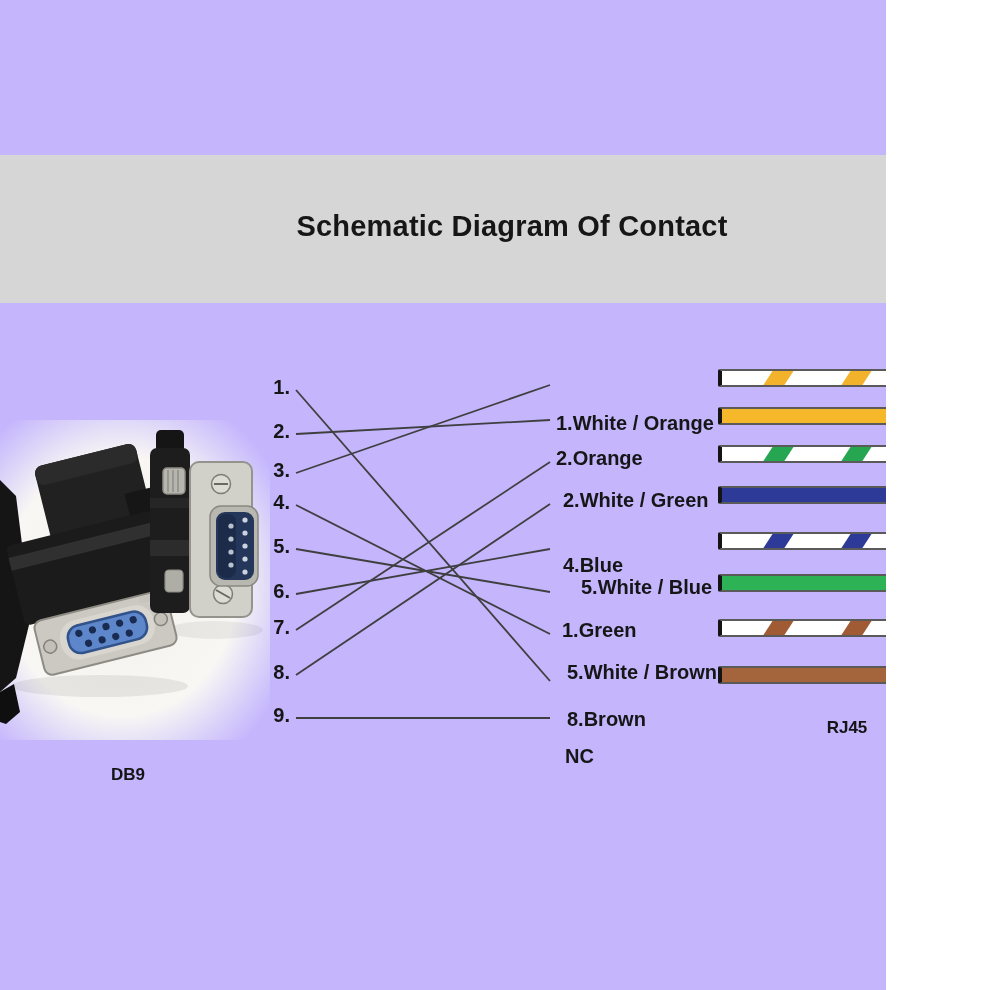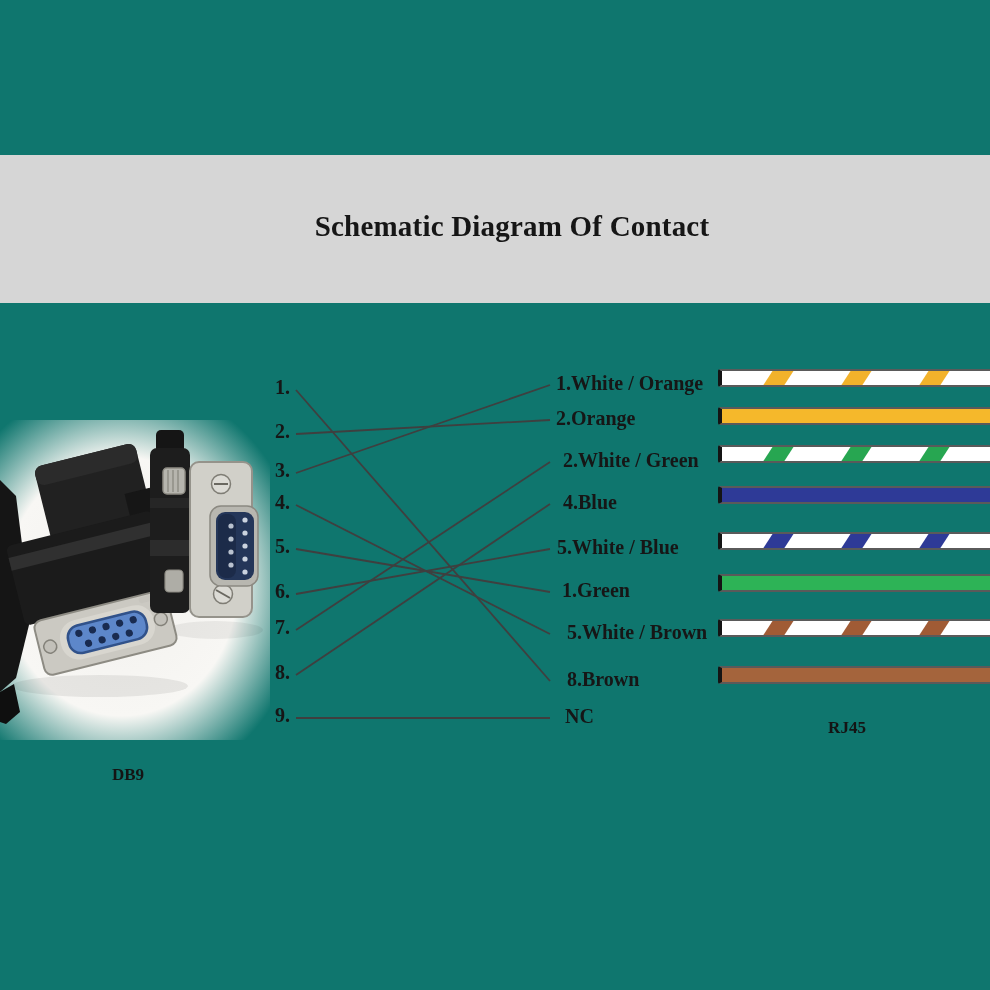--- a/index.html
+++ b/index.html
@@ -1,31 +1,31 @@
 <!DOCTYPE html>
 <html><head>
 <meta charset="utf-8">
 <style>
   html,body{margin:0;padding:0;background:#fff;}
-  .page{position:relative;width:990px;height:990px;background:#0f766e;overflow:hidden;
-        font-family:Liberation Serif, serif;color:#1b1b1b;}
+  .page{position:relative;width:886px;height:990px;background:#c4b5fd;overflow:hidden;
+        font-family:Liberation Sans, sans-serif;color:#1b1b1b;}
   .title-band{position:absolute;left:0;top:155px;width:990px;height:148px;background:#d6d6d6;
         display:flex;align-items:center;justify-content:center;}
   .title-band h1{margin:0 0 6px 34px;font-size:29px;font-weight:700;color:#161616;letter-spacing:.2px;}
   .photo{position:absolute;left:0;top:420px;width:270px;height:320px;
         background:radial-gradient(ellipse at 45% 52%, #f2f1ee 0%, #f8f7f4 55%, rgba(255,255,255,0) 88%);}
   .caption{position:absolute;transform:translateY(-50%);font-size:17px;font-weight:700;color:#141414;
         width:70px;text-align:center;}
   .caption-db9{left:93px;top:729px;margin-top:46px;}
   .caption-rj45{left:812px;top:728px;}
   .lines{position:absolute;left:0;top:0;width:990px;height:990px;pointer-events:none;}
   .pin-num{position:absolute;left:248px;width:42px;text-align:right;transform:translateY(-50%);
         font-size:20px;font-weight:700;color:#161616;}
   .rj45-lbl{position:absolute;transform:translateY(-50%);font-size:20px;font-weight:700;
-        color:#161616;white-space:nowrap;}
+        color:#161616;white-space:nowrap;margin-top:40px;}
   .bar{position:absolute;left:718px;width:274px;height:18px;box-sizing:border-box;background:#fff;
         border-top:2px solid #5a5a5a;border-bottom:2px solid #5a5a5a;border-left:4px solid #141414;
         border-radius:2px;overflow:hidden;}
   .bar .stripe{position:absolute;top:-2px;height:24px;width:21px;transform:skewX(-33deg);}
 </style>
 </head>
 <body>
 
 <div class="page">
 
@@ -115,22 +115,22 @@
       <div class="pin-num" style="top: 546px;">5.</div>
       <div class="pin-num" style="top: 591px;">6.</div>
       <div class="pin-num" style="top: 627px;">7.</div>
       <div class="pin-num" style="top: 672px;">8.</div>
       <div class="pin-num" style="top: 715px;">9.</div>
     </div>
   <div id="labels">
       <div class="rj45-lbl" style="left: 556px; top: 383px;">1.White / Orange</div>
       <div class="rj45-lbl" style="left: 556px; top: 418px;">2.Orange</div>
       <div class="rj45-lbl" style="left: 563px; top: 460px;">2.White / Green</div>
-      <div class="rj45-lbl" style="left: 563px; top: 502px;">4.Blue</div>
-      <div class="rj45-lbl" style="left: 557px; top: 547px;">5.White / Blue</div>
+      <div class="rj45-lbl" style="left: 563px; top: 525px;">4.Blue</div>
+      <div class="rj45-lbl" style="left: 581px; top: 547px;">5.White / Blue</div>
       <div class="rj45-lbl" style="left: 562px; top: 590px;">1.Green</div>
       <div class="rj45-lbl" style="left: 567px; top: 632px;">5.White / Brown</div>
       <div class="rj45-lbl" style="left: 567px; top: 679px;">8.Brown</div>
       <div class="rj45-lbl" style="left: 565px; top: 716px;">NC</div>
     </div>
   <div id="bars">
       <div class="bar" style="top: 369px; border-bottom-color: rgb(90, 90, 90); border-top-color: rgb(90, 90, 90);">
         <div class="stripe" style="left: 44px; background: rgb(242, 178, 43);"></div>
         <div class="stripe" style="left: 122px; background: rgb(242, 178, 43);"></div>
         <div class="stripe" style="left: 200px; background: rgb(242, 178, 43);"></div>

